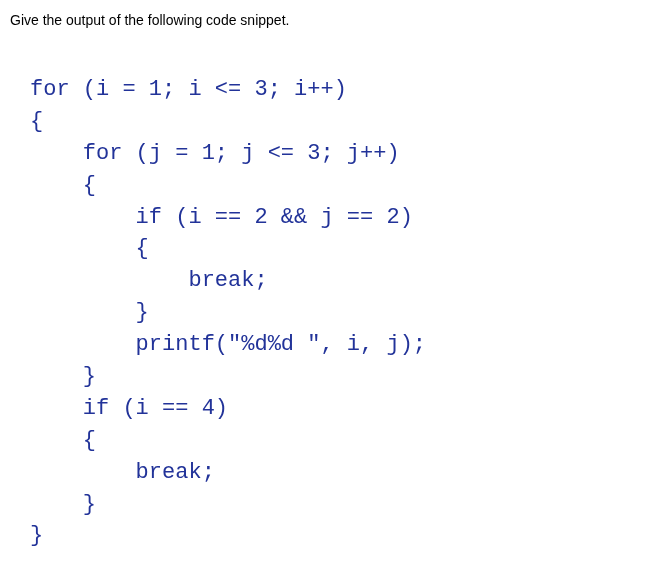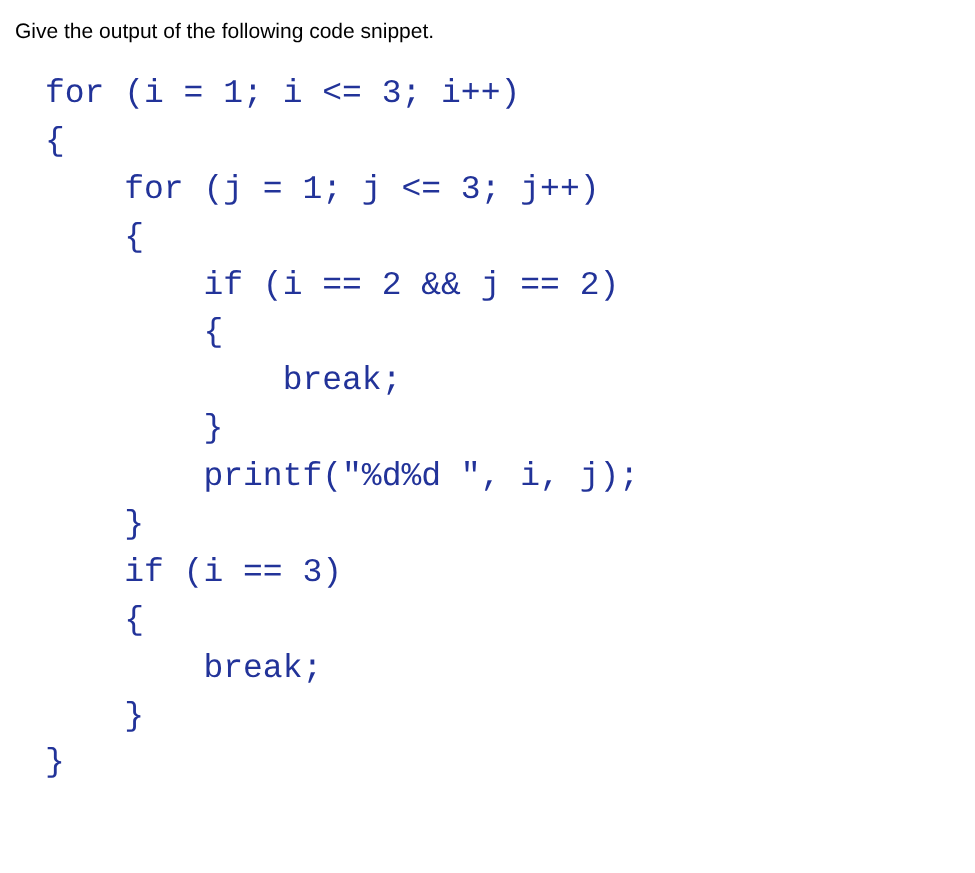--- a/index.html
+++ b/index.html
@@ -10,21 +10,21 @@
     body {
       background: #ffffff;
       font-family: Arial, sans-serif;
       width: 650px;
       height: 582px;
       padding: 12px 10px;
     }
     .question {
       font-size: 14px;
       color: #000000;
-      margin-bottom: 19px;
+      margin-bottom: 46px;
     }
     .code-block {
       font-family: "Courier New", Courier, monospace;
       font-size: 22px;
       color: #223399;
       line-height: 1.45;
       white-space: pre;
       padding-left: 20px;
     }
   </style>
@@ -36,17 +36,17 @@
 <div class="code-block"><span>for (i = 1; i &lt;= 3; i++)</span>
 <span>{</span>
 <span>    for (j = 1; j &lt;= 3; j++)</span>
 <span>    {</span>
 <span>        if (i == 2 &amp;&amp; j == 2)</span>
 <span>        {</span>
 <span>            break;</span>
 <span>        }</span>
 <span>        printf("%d%d ", i, j);</span>
 <span>    }</span>
-<span>    if (i == 3)</span>
+<span>    if (i == 4)</span>
 <span>    {</span>
 <span>        break;</span>
 <span>    }</span>
 <span>}</span></div>
 
 </body></html>

